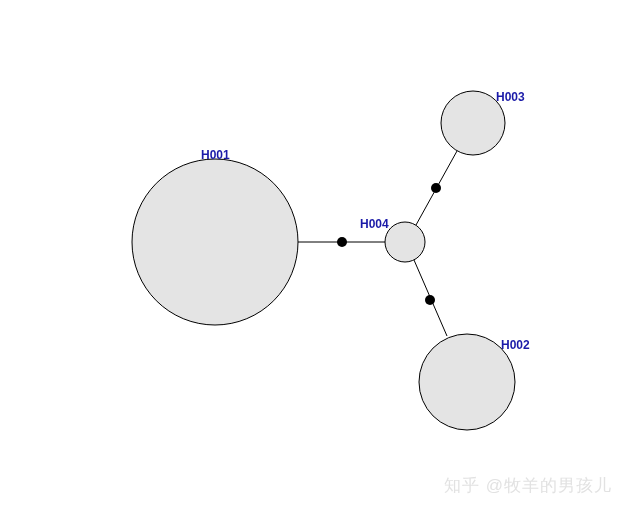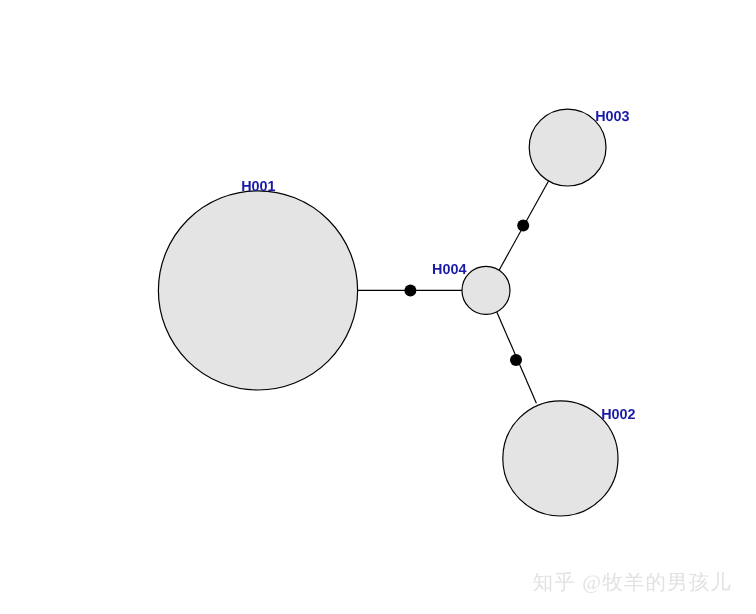--- a/index.html
+++ b/index.html
@@ -2,21 +2,21 @@
 <html><head>
   <meta charset="utf-8">
   <style>
     html, body { margin: 0; padding: 0; background: #ffffff; }
     body { width: 630px; height: 512px; position: relative; overflow: hidden; }
     #canvas { position: absolute; left: 0; top: 0; }
     .node-circle { fill: #e4e4e4; stroke: #000000; stroke-width: 1; }
     .edge { stroke: #000000; stroke-width: 1; }
     .mut-dot { fill: #000000; }
     .node-label { font-family: "Liberation Sans", sans-serif; font-size: 12px; font-weight: bold; fill: #1a1aa8; }
-    .watermark { position: absolute; left: 444px; top: 474px; font-family: Liberation Serif, serif; font-size: 17px; color: #e2e2e2; letter-spacing: 1px; white-space: nowrap; }
+    .watermark { position: absolute; left: 444px; top: 474px; font-family: Liberation Sans, sans-serif; font-size: 17px; color: #e2e2e2; letter-spacing: 1px; white-space: nowrap; }
   </style>
 </head>
 <body>
 
 <svg id="canvas" width="630" height="512" xmlns="http://www.w3.org/2000/svg">
   <g id="edges">
       <line x1="298" y1="242" x2="385" y2="242" class="edge" style="stroke: rgb(0, 0, 0);"></line>
       <circle cx="342" cy="242" r="5" class="mut-dot" style="fill: rgb(0, 0, 0);"></circle>
       <line x1="416" y1="225" x2="457" y2="151" class="edge" style="stroke: rgb(0, 0, 0);"></line>
       <circle cx="436" cy="188" r="5" class="mut-dot" style="fill: rgb(0, 0, 0);"></circle>

